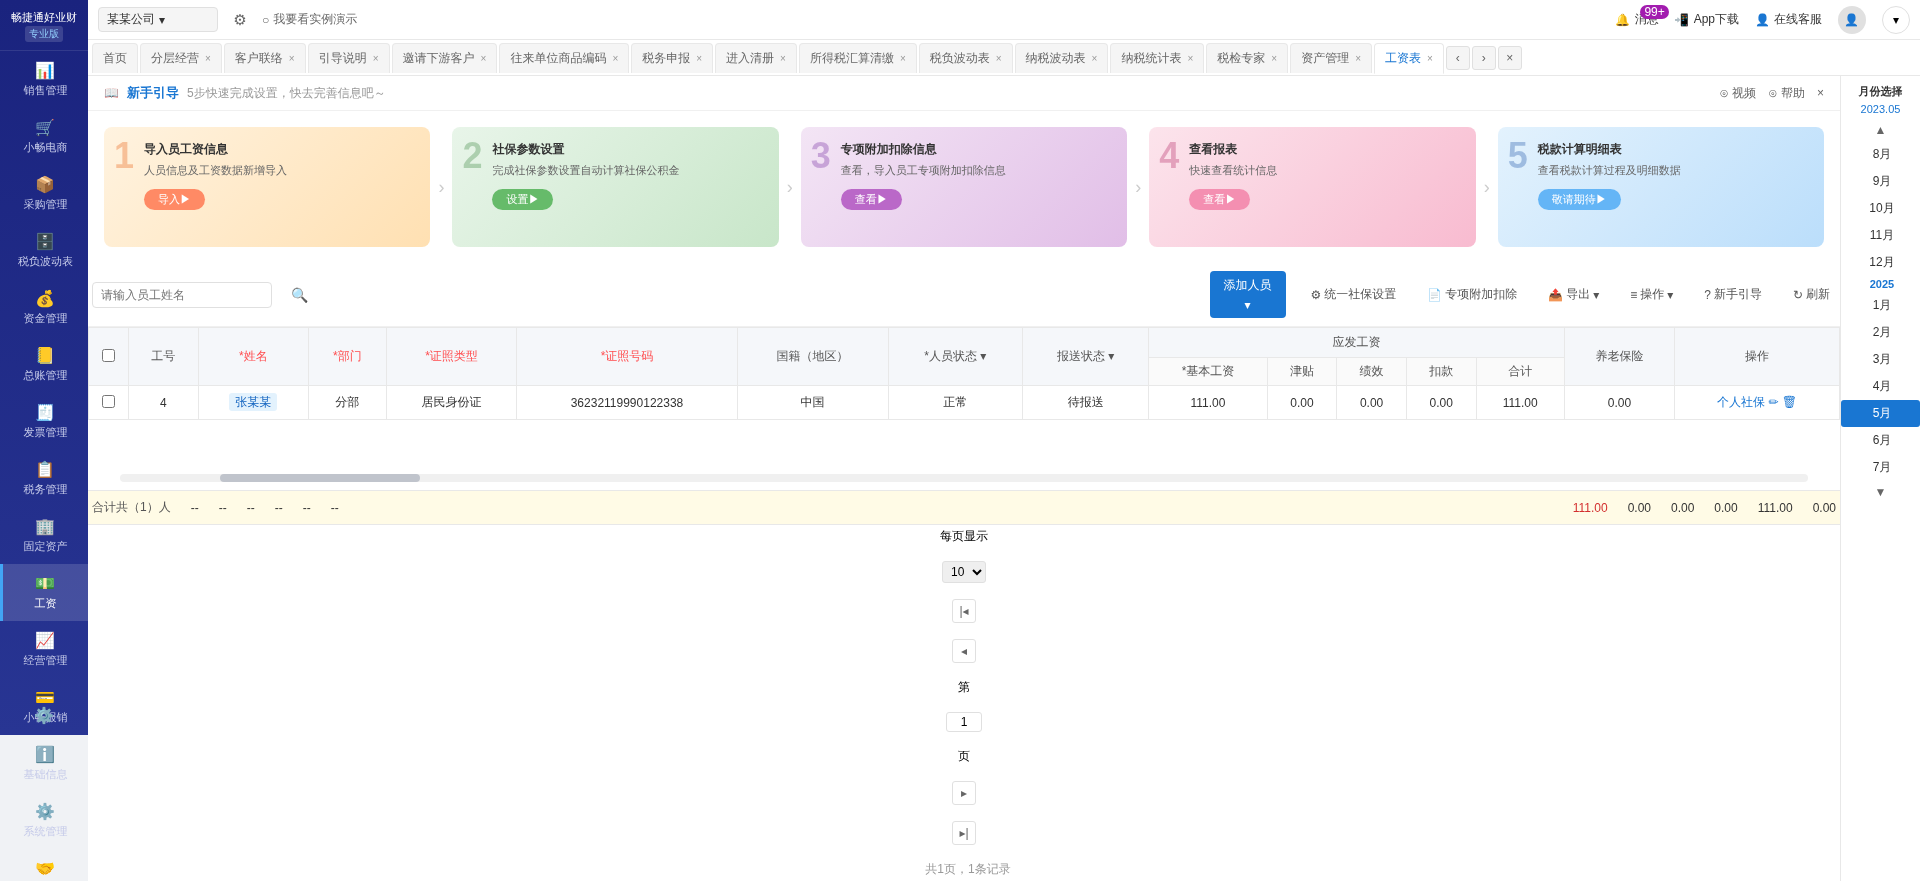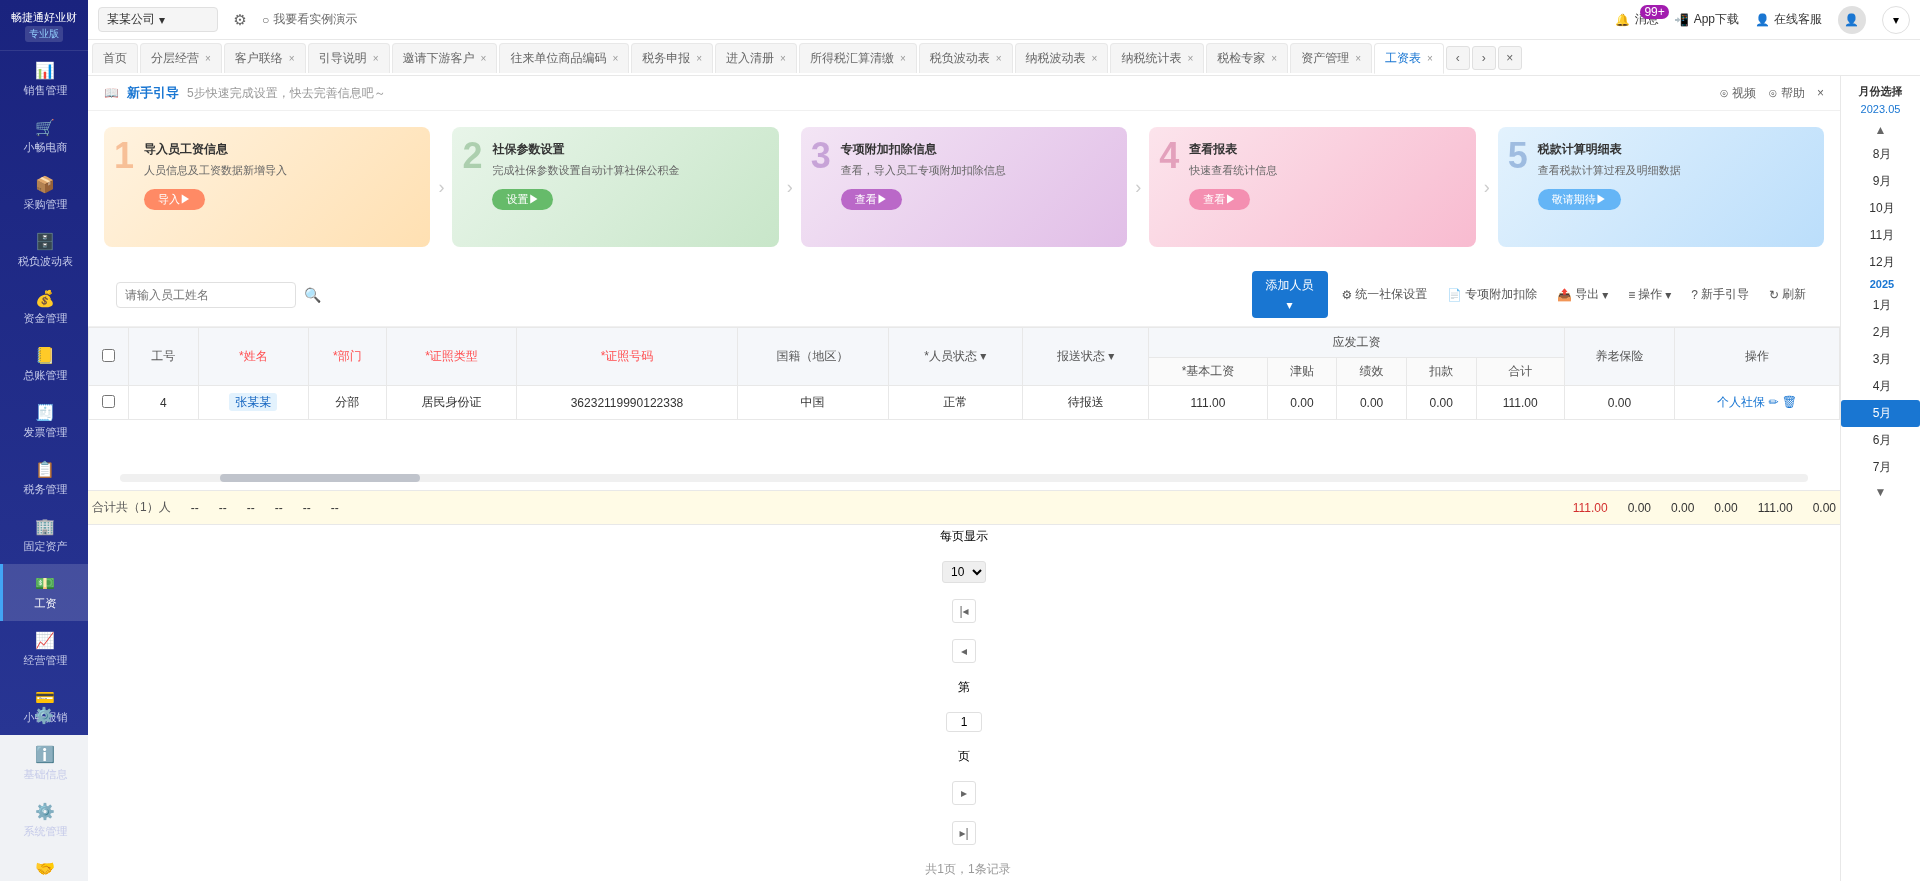--- a/index.html
+++ b/index.html
@@ -275,22 +275,22 @@
       flex-direction: column;
       overflow: hidden;
       background: #fff;
       margin: 0;
       padding: 0 0 0 0;
     }
 
     .toolbar {
       display: flex;
       align-items: center;
-      padding: 8px 28px;
-      gap: 8px;
+      padding: 8px 4px;
+      gap: 19px;
       background: #fff;
       border-bottom: 1px solid #f0f0f0;
       flex-shrink: 0;
     }
     .search-input {
       border: 1px solid #e0e0e0;
       border-radius: 4px;
       padding: 5px 8px;
       width: 180px;
       font-size: 12px;

